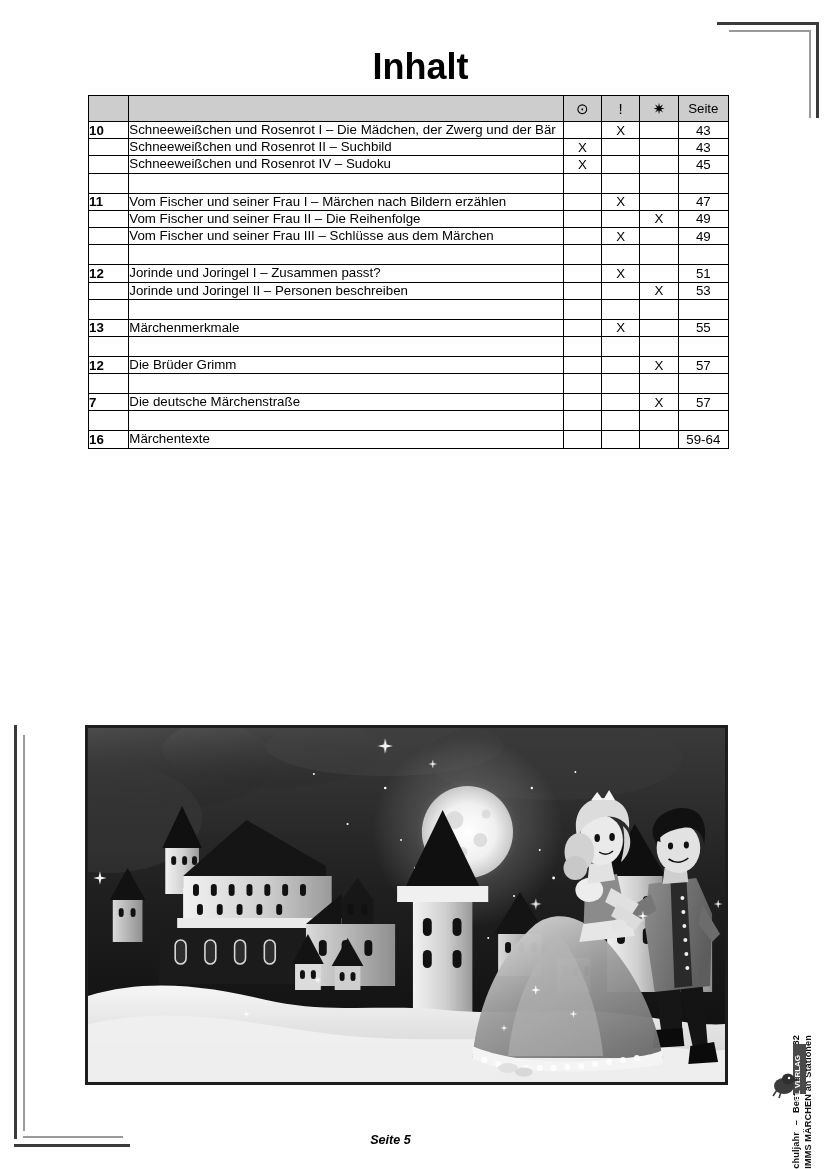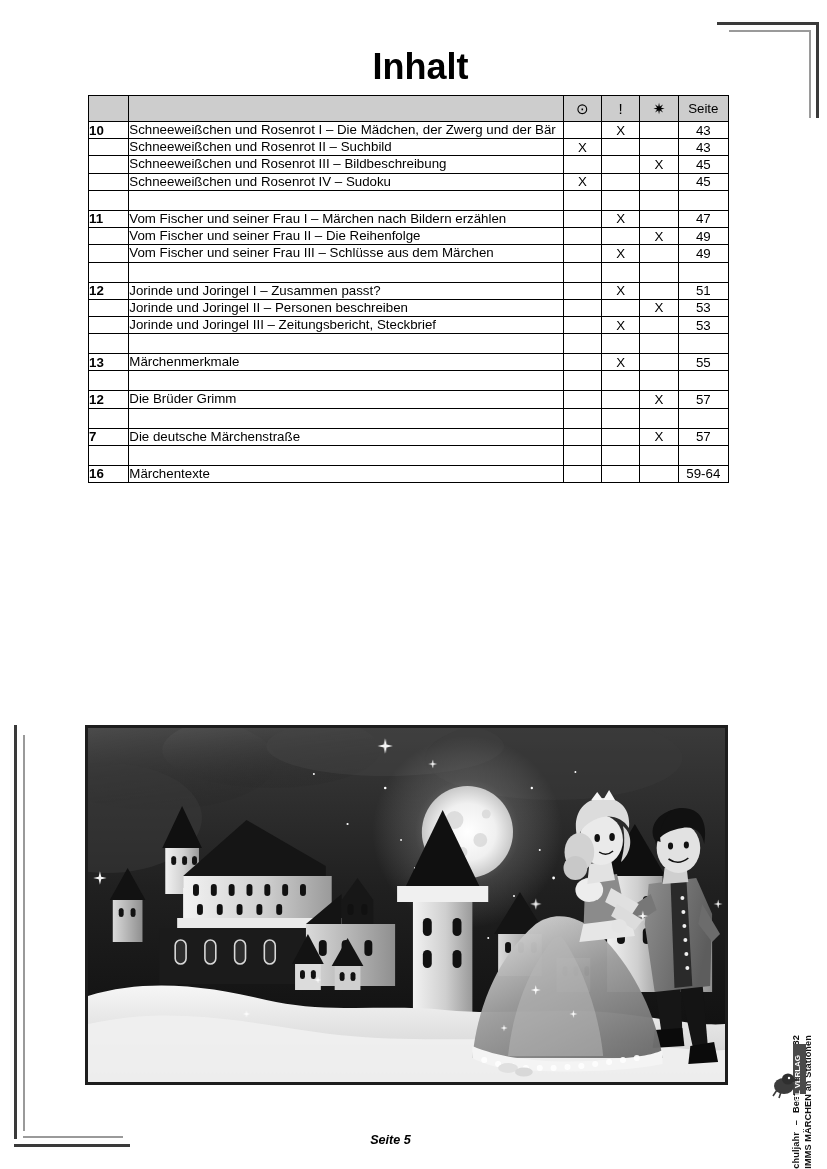--- a/index.html
+++ b/index.html
@@ -268,28 +268,20 @@
         <tr class="entry">
           <td class="num"></td>
           <td class="title">Schneeweißchen und Rosenrot II – Suchbild</td>
           <td class="mark">X</td>
           <td class="mark"></td>
           <td class="mark"></td>
           <td class="page">43</td>
         </tr>
         <tr class="entry">
           <td class="num"></td>
-          <td class="title">Schneeweißchen und Rosenrot III – Bildbeschreibung</td>
-          <td class="mark"></td>
-          <td class="mark"></td>
-          <td class="mark">X</td>
-          <td class="page">45</td>
-        </tr>
-        <tr class="entry">
-          <td class="num"></td>
           <td class="title">Schneeweißchen und Rosenrot IV – Sudoku</td>
           <td class="mark">X</td>
           <td class="mark"></td>
           <td class="mark"></td>
           <td class="page">45</td>
         </tr>
         <tr class="spacer">
           <td class="num"></td>
           <td class="title"></td>
           <td class="mark"></td>
@@ -336,28 +328,20 @@
           <td class="mark">X</td>
           <td class="mark"></td>
           <td class="page">51</td>
         </tr>
         <tr class="entry">
           <td class="num"></td>
           <td class="title">Jorinde und Joringel II – Personen beschreiben</td>
           <td class="mark"></td>
           <td class="mark"></td>
           <td class="mark">X</td>
-          <td class="page">53</td>
-        </tr>
-        <tr class="entry">
-          <td class="num"></td>
-          <td class="title">Jorinde und Joringel III – Zeitungsbericht, Steckbrief</td>
-          <td class="mark"></td>
-          <td class="mark">X</td>
-          <td class="mark"></td>
           <td class="page">53</td>
         </tr>
         <tr class="spacer">
           <td class="num"></td>
           <td class="title"></td>
           <td class="mark"></td>
           <td class="mark"></td>
           <td class="mark"></td>
           <td class="page"></td>
         </tr>

